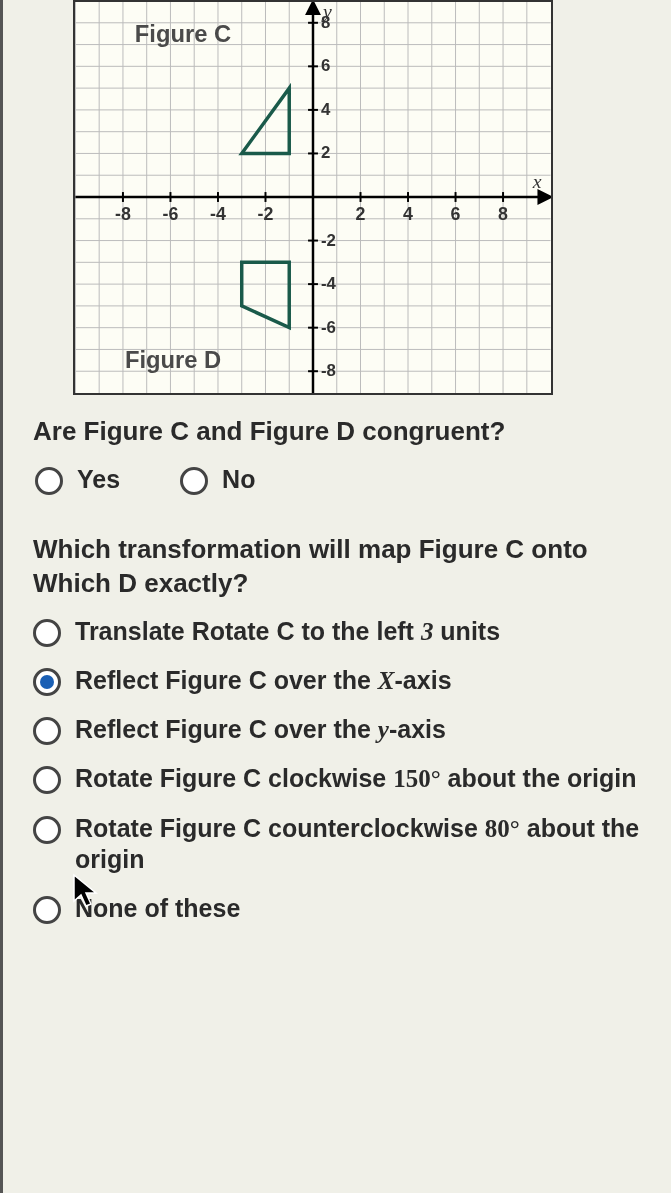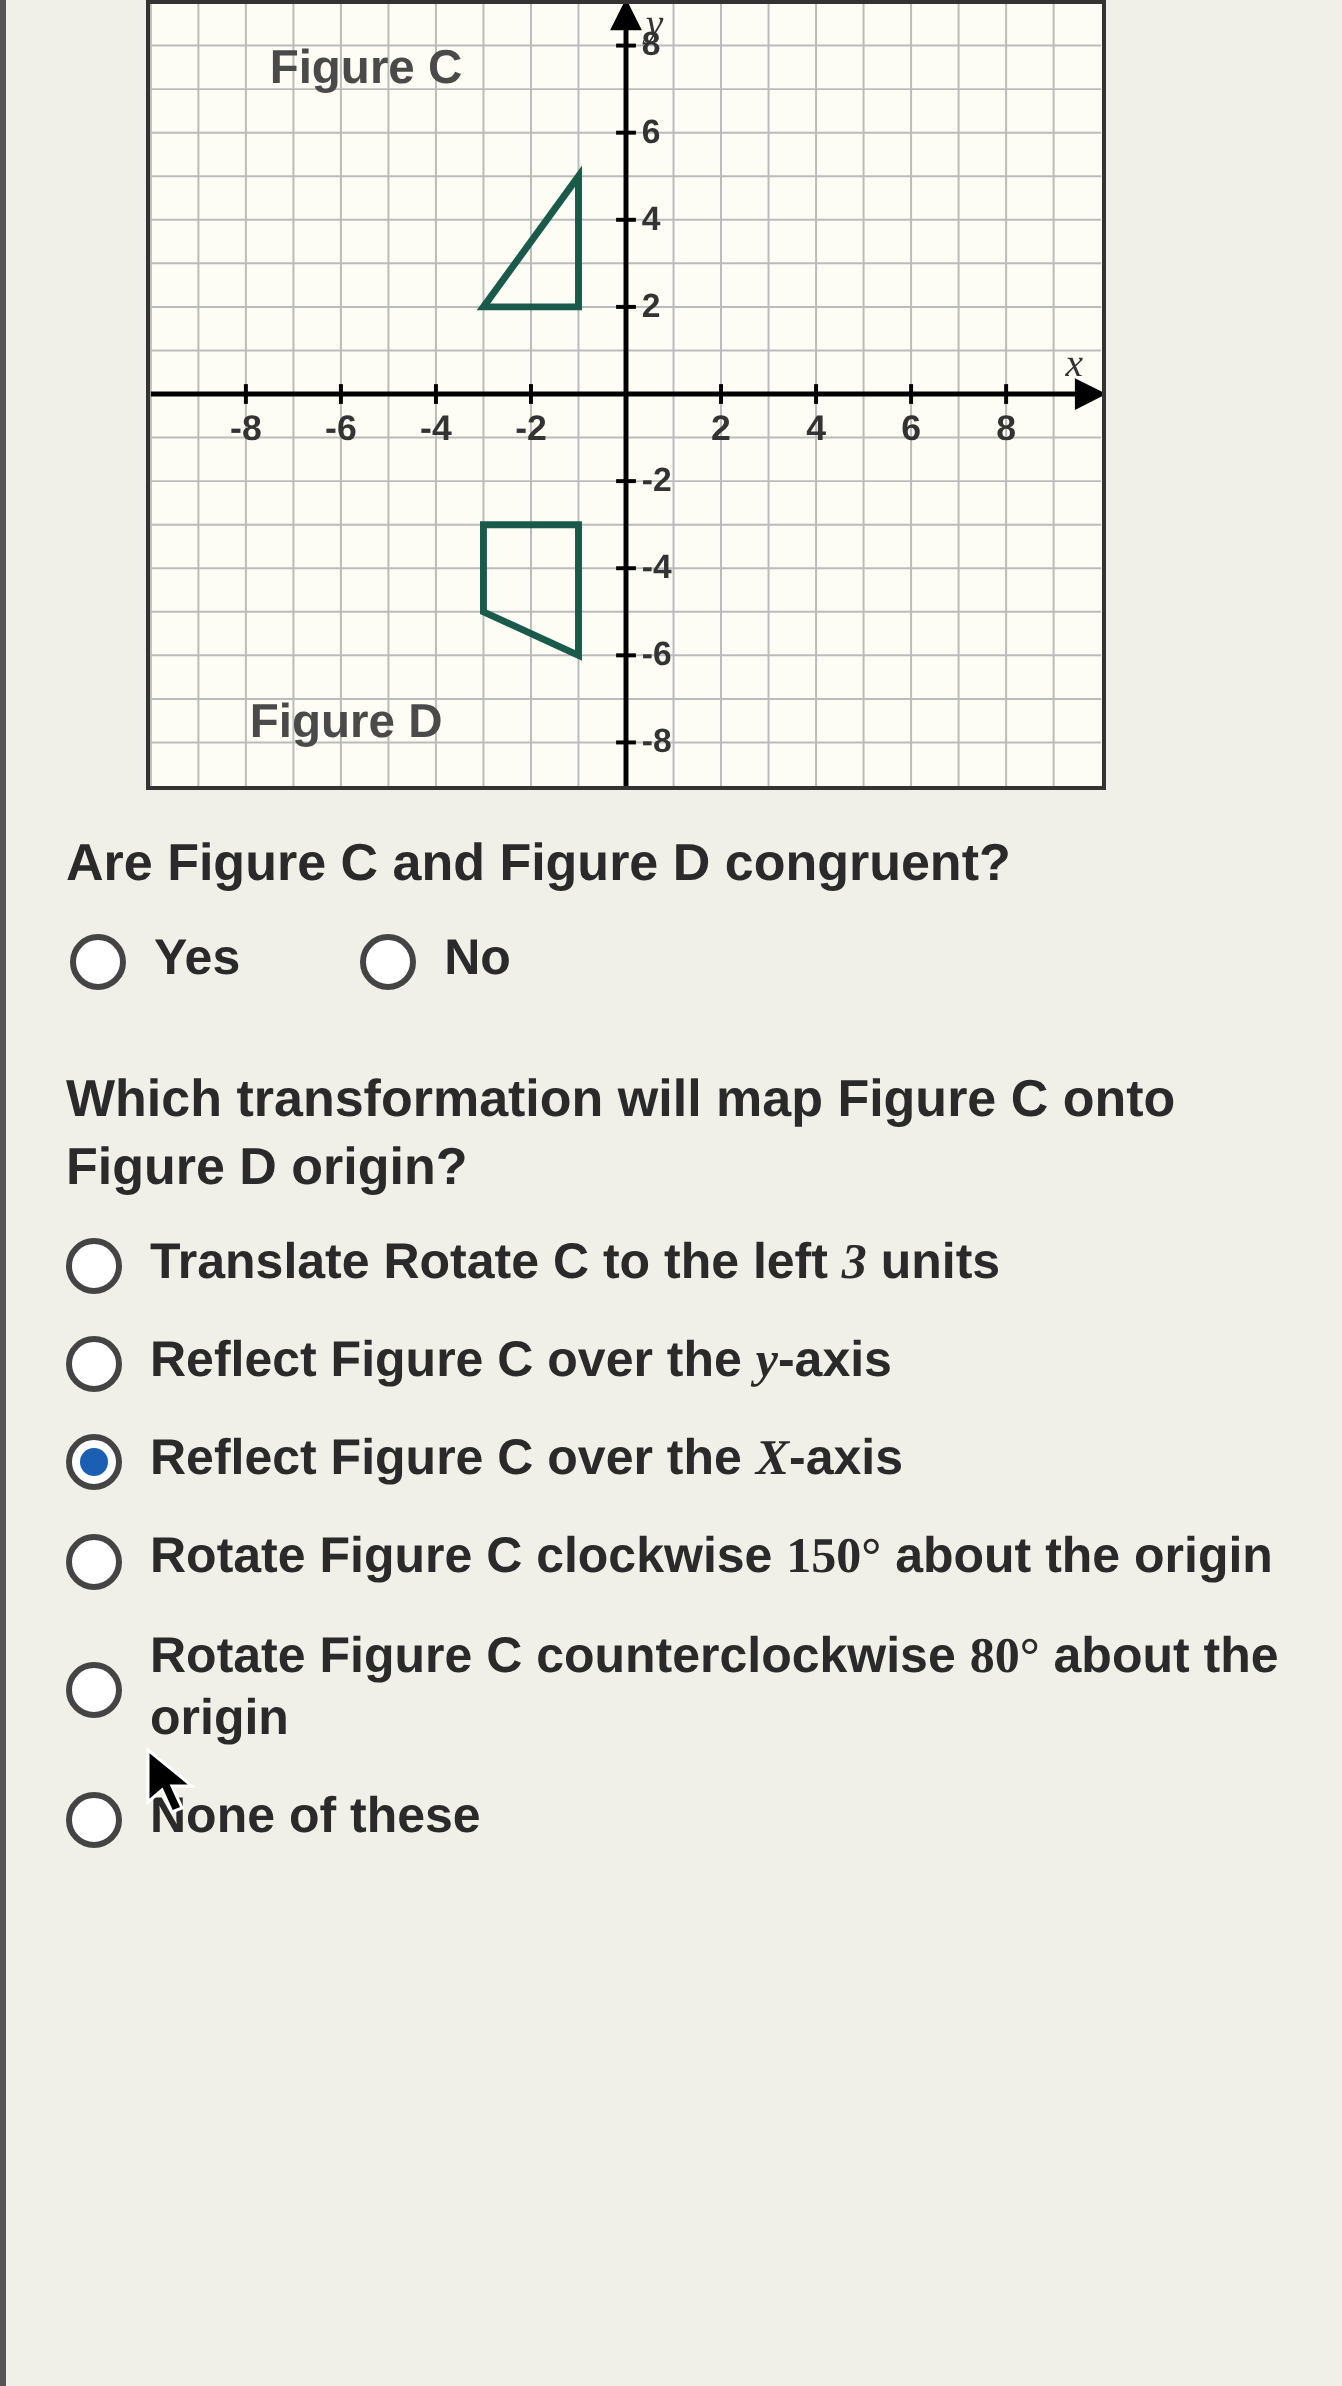--- a/index.html
+++ b/index.html
@@ -30,21 +30,21 @@
   .q-text {
     font-size: 26px;
     font-weight: 700;
     color: #2a2a2a;
     line-height: 1.3;
     margin-bottom: 15px;
   }
   .options-row { display: flex; gap: 60px; margin-left: 2px; }
   .option-item {
     display: flex;
-    align-items: center;
+    align-items: flex-start;
     gap: 14px;
     margin-bottom: 18px;
     font-size: 25px;
     font-weight: 700;
     color: #2a2a2a;
     line-height: 1.25;
   }
   .option-item .radio-circle {
     flex: 0 0 28px;
     width: 28px;
@@ -188,41 +188,41 @@
         <span class="option-text">Yes</span>
       </div>
       <div class="option-item">
         <span class="radio-circle"></span>
         <span class="option-text">No</span>
       </div>
     </div>
   </div>
 
   <div class="question-block">
-    <div class="q-text">Which transformation will map Figure C onto Figure D origin?</div>
+    <div class="q-text">Which transformation will map Figure C onto Which D exactly?</div>
 
     <div class="option-item">
       <span class="radio-circle"></span>
       <span class="option-text">
         <span>Translate Rotate C to the left </span><span class="num-em">3</span><span> units</span>
       </span>
     </div>
 
 
     <div class="option-item">
+      <span class="radio-circle selected"></span>
+      <span class="option-text">
+        <span>Reflect Figure C over the </span><span class="var-em">X</span><span>-axis</span>
+      </span>
+    </div>
+
+    <div class="option-item">
       <span class="radio-circle"></span>
       <span class="option-text">
         <span>Reflect Figure C over the </span><span class="var-em">y</span><span>-axis</span>
-      </span>
-    </div>
-
-    <div class="option-item">
-      <span class="radio-circle selected"></span>
-      <span class="option-text">
-        <span>Reflect Figure C over the </span><span class="var-em">X</span><span>-axis</span>
       </span>
     </div>
 
     <div class="option-item">
       <span class="radio-circle"></span>
       <span class="option-text">
         <span>Rotate Figure C clockwise </span><span class="deg">150°</span><span> about the origin</span>
       </span>
     </div>
 

